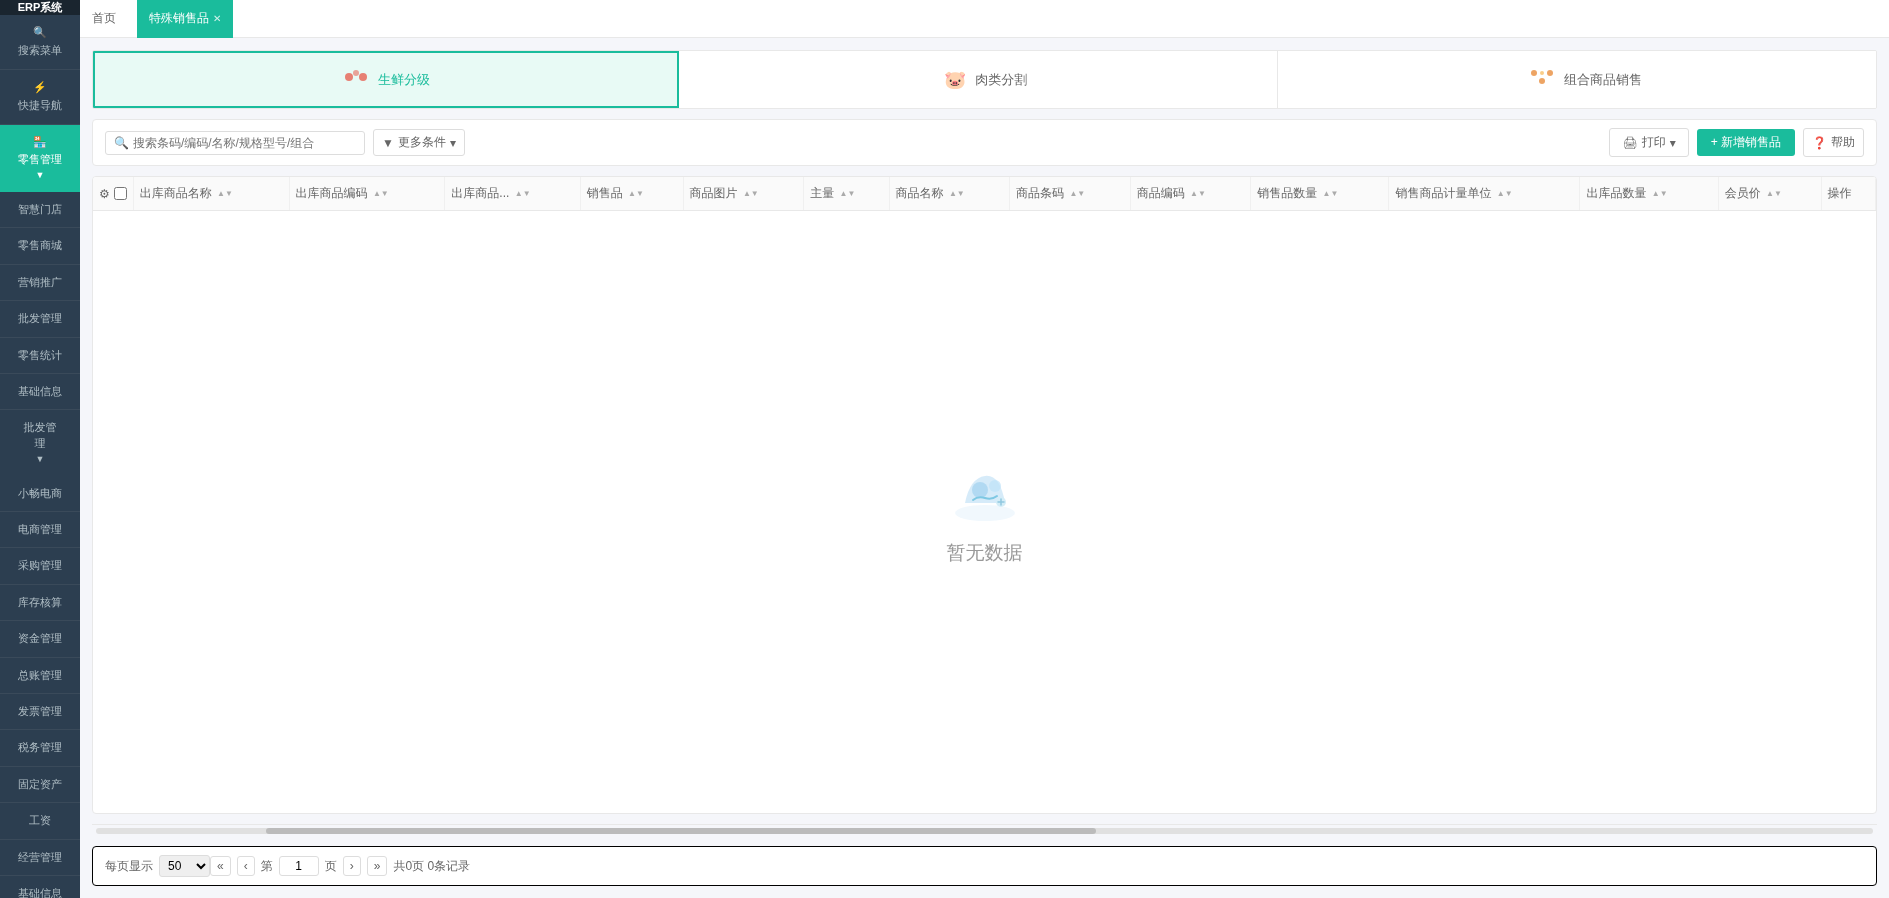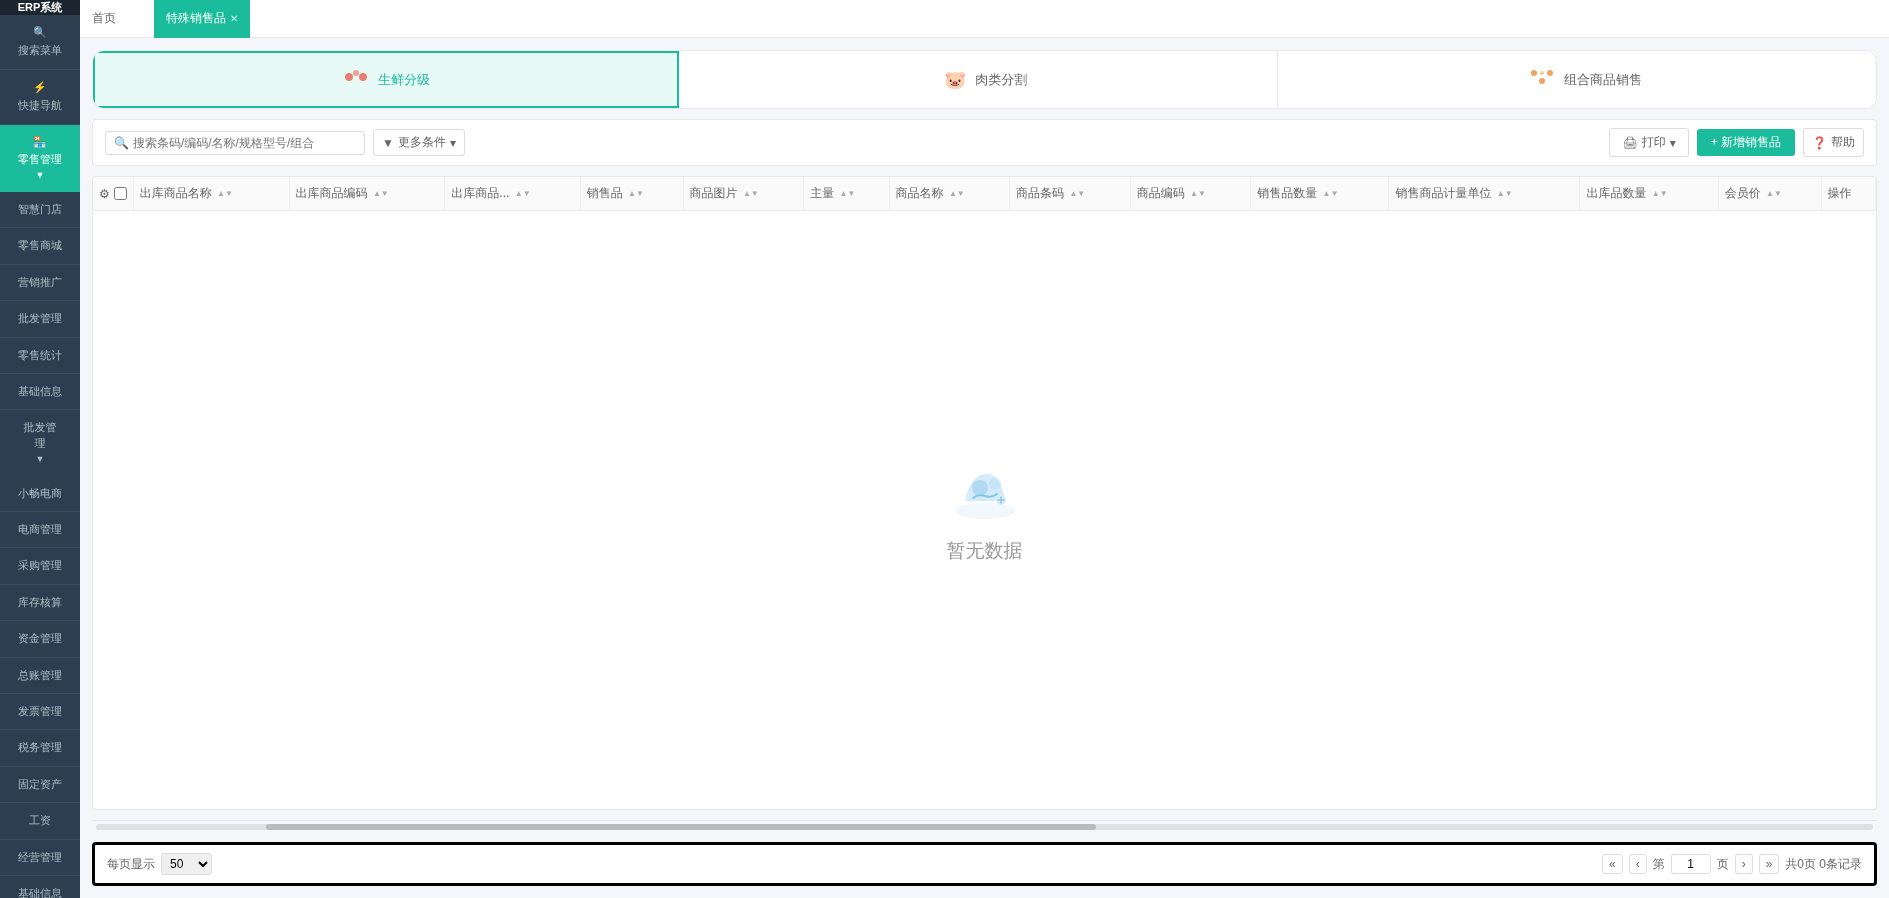--- a/index.html
+++ b/index.html
@@ -60,21 +60,21 @@
       overflow: hidden;
     }
 
     
     .top-bar {
       background: #fff;
       height: 38px;
       display: flex;
       align-items: center;
       padding: 0 12px;
-      gap: 21px;
+      gap: 4px;
       border-bottom: 1px solid #e8e8e8;
       flex-shrink: 0;
     }
     .top-bar-home {
       color: #666;
       font-size: 12px;
       cursor: pointer;
     }
     .top-bar-tab {
       background: #1abc9c;
@@ -103,21 +103,21 @@
       flex-direction: column;
       gap: 10px;
     }
 
     
     .category-tabs {
       display: flex;
       gap: 16px;
       background: #fff;
       border: 1px solid #e8e8e8;
-      border-radius: 12px;
+      border-radius: 2px;
       overflow: hidden;
       flex-shrink: 0;
     }
     .category-tab {
       flex: 1;
       display: flex;
       align-items: center;
       justify-content: center;
       gap: 8px;
       padding: 14px 10px;
@@ -270,26 +270,25 @@
       gap: 12px;
     }
     .empty-icon {
       width: 80px;
       height: 70px;
     }
 
     
     .pagination-bar {
       background: #fff;
-      border: 3px solid #000000;
+      border: 1px solid #000000;
       border-radius: 4px;
       padding: 8px 12px;
       display: flex;
       align-items: center;
-      justify-content: space-between;
       flex-shrink: 0;
     }
     .pagination-left {
       display: flex;
       align-items: center;
       gap: 6px;
       font-size: 12px;
       color: #666;
     }
     .page-size-select {

